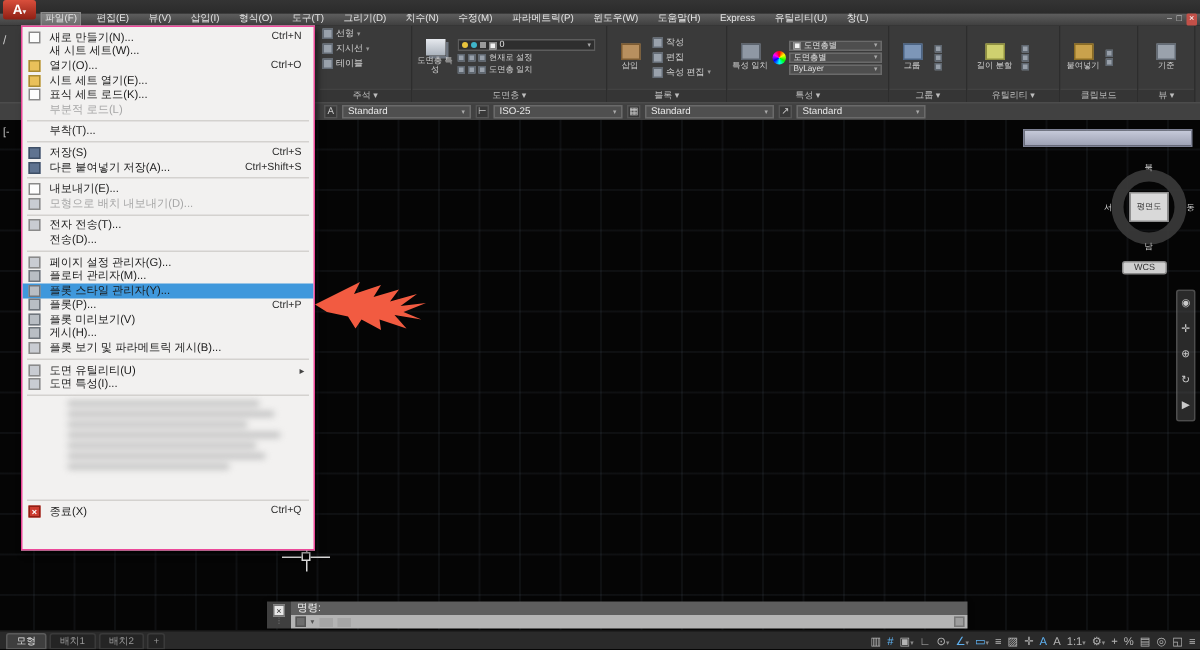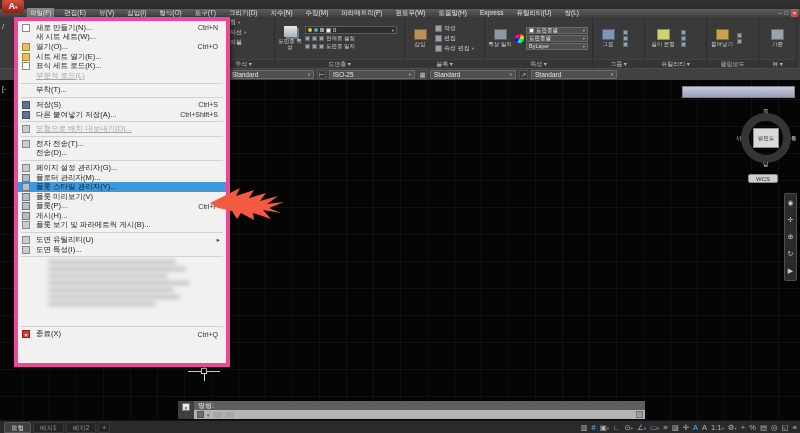--- a/index.html
+++ b/index.html
@@ -91,24 +91,24 @@
   .navbar { position:absolute; left:784px; top:113px; width:13px; height:88px; background:rgba(88,88,88,.45); border:1px solid rgba(130,130,130,.4); border-radius:2px; display:flex; flex-direction:column; align-items:center; justify-content:space-around; }
   .nav-ic { font-size:7px; color:#c9c9c9; line-height:8px; }
 
   
   .crosshair { position:absolute; left:188px; top:281px; width:32px; height:20px; }
   .ch-v { position:absolute; left:16px; top:0; width:1px; height:20px; background:#d8d8d8; }
   .ch-h { position:absolute; left:0; top:10px; width:32px; height:1px; background:#d8d8d8; }
   .ch-box { position:absolute; left:13px; top:7px; width:6px; height:6px; border:1px solid #d8d8d8; background:#050505; }
 
   
-  .filemenu { position:absolute; left:14px; top:17px; width:216px; height:350px; background:#f2f1f0; border:4px solid #ec4899; box-shadow:2px 2px 4px rgba(0,0,0,.5); z-index:50; padding-top:2px; overflow:hidden; }
+  .filemenu { position:absolute; left:14px; top:17px; width:196px; height:350px; background:#f2f1f0; border:1px solid #ec4899; box-shadow:2px 2px 4px rgba(0,0,0,.5); z-index:50; padding-top:2px; overflow:hidden; }
   .m-row { display:flex; align-items:center; height:9.6px; font-size:7.5px; color:#1b1b1b; padding:0 3px 0 4px; white-space:nowrap; }
   .m-row.hl { background:#3f98dc; }
-  .m-row.dis { color:#a6a6a6;text-decoration:underline; }
+  .m-row.dis { color:#a6a6a6; }
   .m-ic { width:8px; height:8px; margin-right:6px; flex:none; display:inline-block; font-weight:bold; }
   .ic-none { background:transparent; border:none; }
   .ic-doc { background:#fdfdfd; border:1px solid #8a8a8a; }
   .ic-folder { background:#e9c05a; border:1px solid #a88a33; }
   .ic-save { background:#5f7390; border:1px solid #3e4f66; }
   .ic-printer { background:#b9bec4; border:1px solid #70767d; }
   .ic-generic { background:#c9ccd2; border:1px solid #8a8a8a; }
   .ic-redx { background:#cc3b2f; color:#fff; font-size:6px; line-height:8px; text-align:center; border:1px solid #8f1f14; }
   .m-sc { margin-left:auto; font-size:7px; color:#2e2e2e; padding-right:5px; }
   .m-sub { margin-left:auto; font-size:6.5px; color:#444; padding-right:3px; }
@@ -460,20 +460,24 @@
         <span class="m-ic ic-save"></span>
         <span>저장(S)</span>
         <span class="m-sc">Ctrl+S</span>
       </div>
       <div class="m-row">
         <span class="m-ic ic-save"></span>
         <span>다른 붙여넣기 저장(A)...</span>
         <span class="m-sc">Ctrl+Shift+S</span>
       </div>
       <div class="m-sep"></div>
+      <div class="m-row">
+        <span class="m-ic ic-doc"></span>
+        <span>내보내기(E)...</span>
+      </div>
       <div class="m-row dis">
         <span class="m-ic ic-generic"></span>
         <span>모형으로 배치 내보내기(D)...</span>
       </div>
       <div class="m-sep"></div>
       <div class="m-row">
         <span class="m-ic ic-generic"></span>
         <span>전자 전송(T)...</span>
       </div>
       <div class="m-row">
@@ -488,26 +492,26 @@
       <div class="m-row">
         <span class="m-ic ic-printer"></span>
         <span>플로터 관리자(M)...</span>
       </div>
       <div class="m-row hl">
         <span class="m-ic ic-printer"></span>
         <span>플롯 스타일 관리자(Y)...</span>
       </div>
       <div class="m-row">
         <span class="m-ic ic-printer"></span>
-        <span>플롯 미리보기(V)</span>
-      </div>
-      <div class="m-row">
-        <span class="m-ic ic-printer"></span>
         <span>플롯(P)...</span>
         <span class="m-sc">Ctrl+P</span>
+      </div>
+      <div class="m-row">
+        <span class="m-ic ic-printer"></span>
+        <span>플롯 미리보기(V)</span>
       </div>
       <div class="m-row">
         <span class="m-ic ic-printer"></span>
         <span>게시(H)...</span>
       </div>
       <div class="m-row">
         <span class="m-ic ic-generic"></span>
         <span>플롯 보기 및 파라메트릭 게시(B)...</span>
       </div>
       <div class="m-sep"></div>

